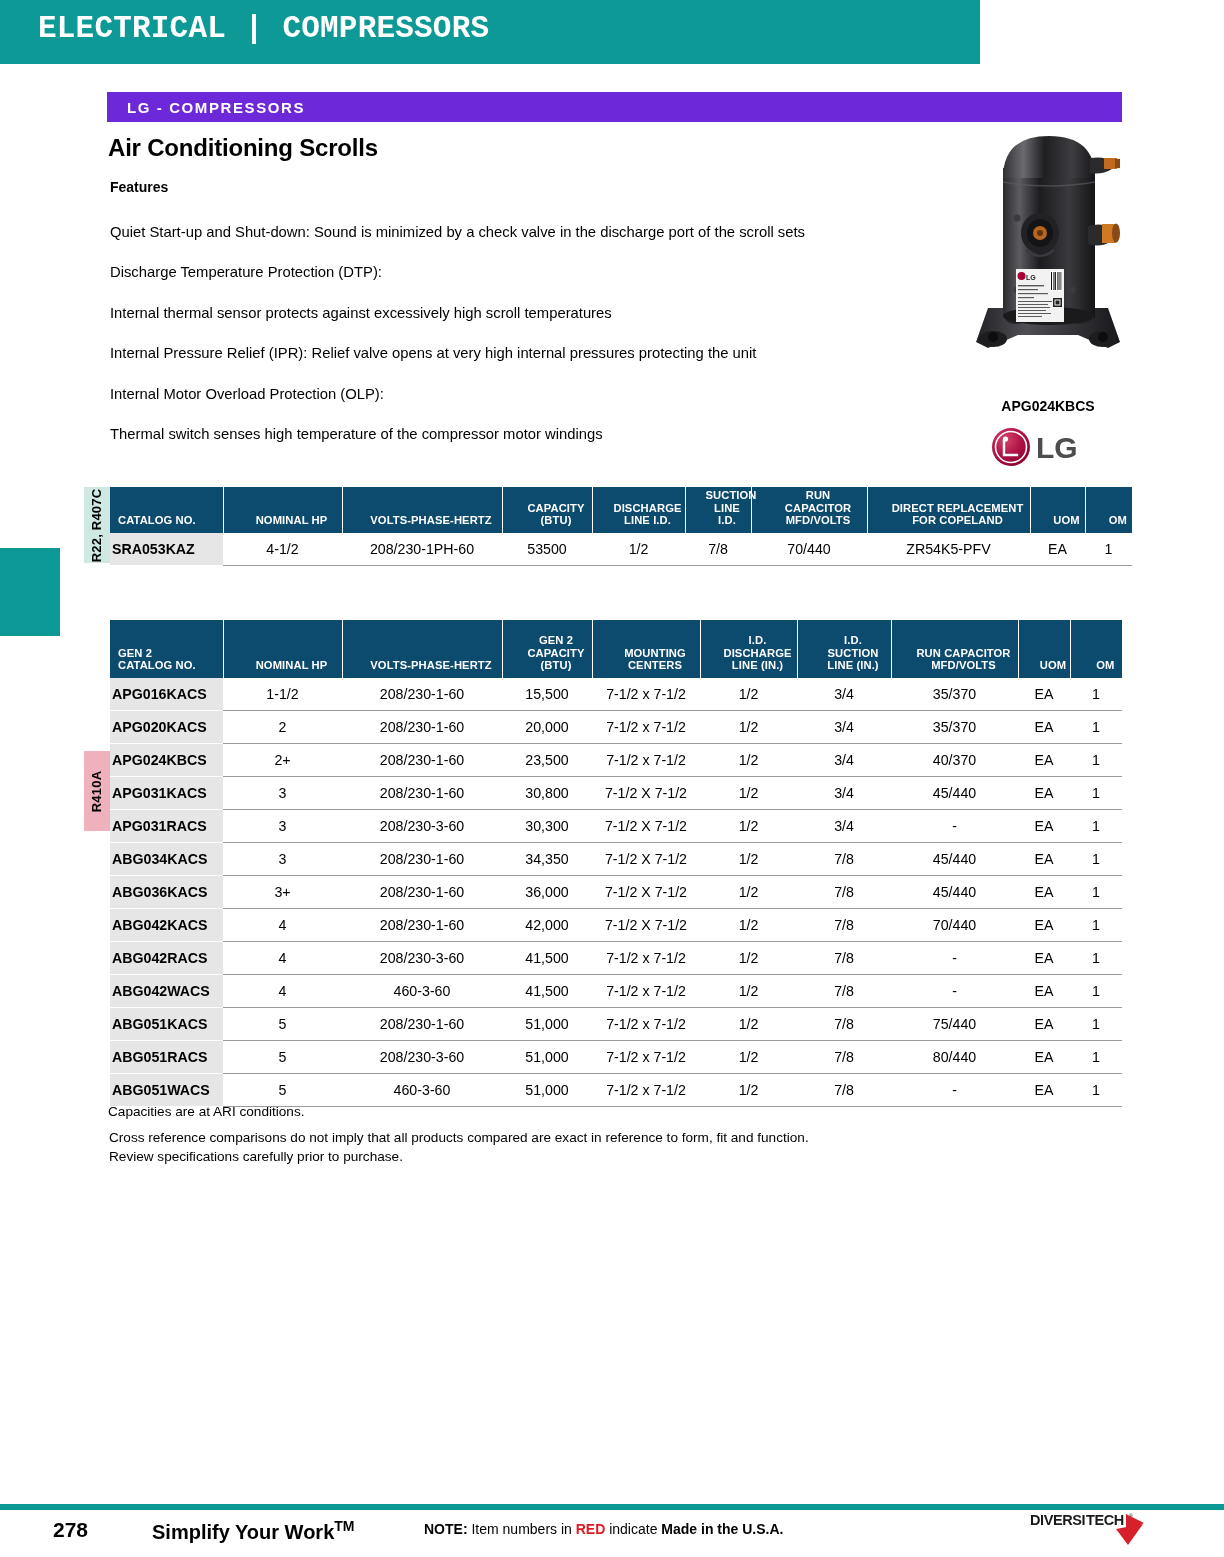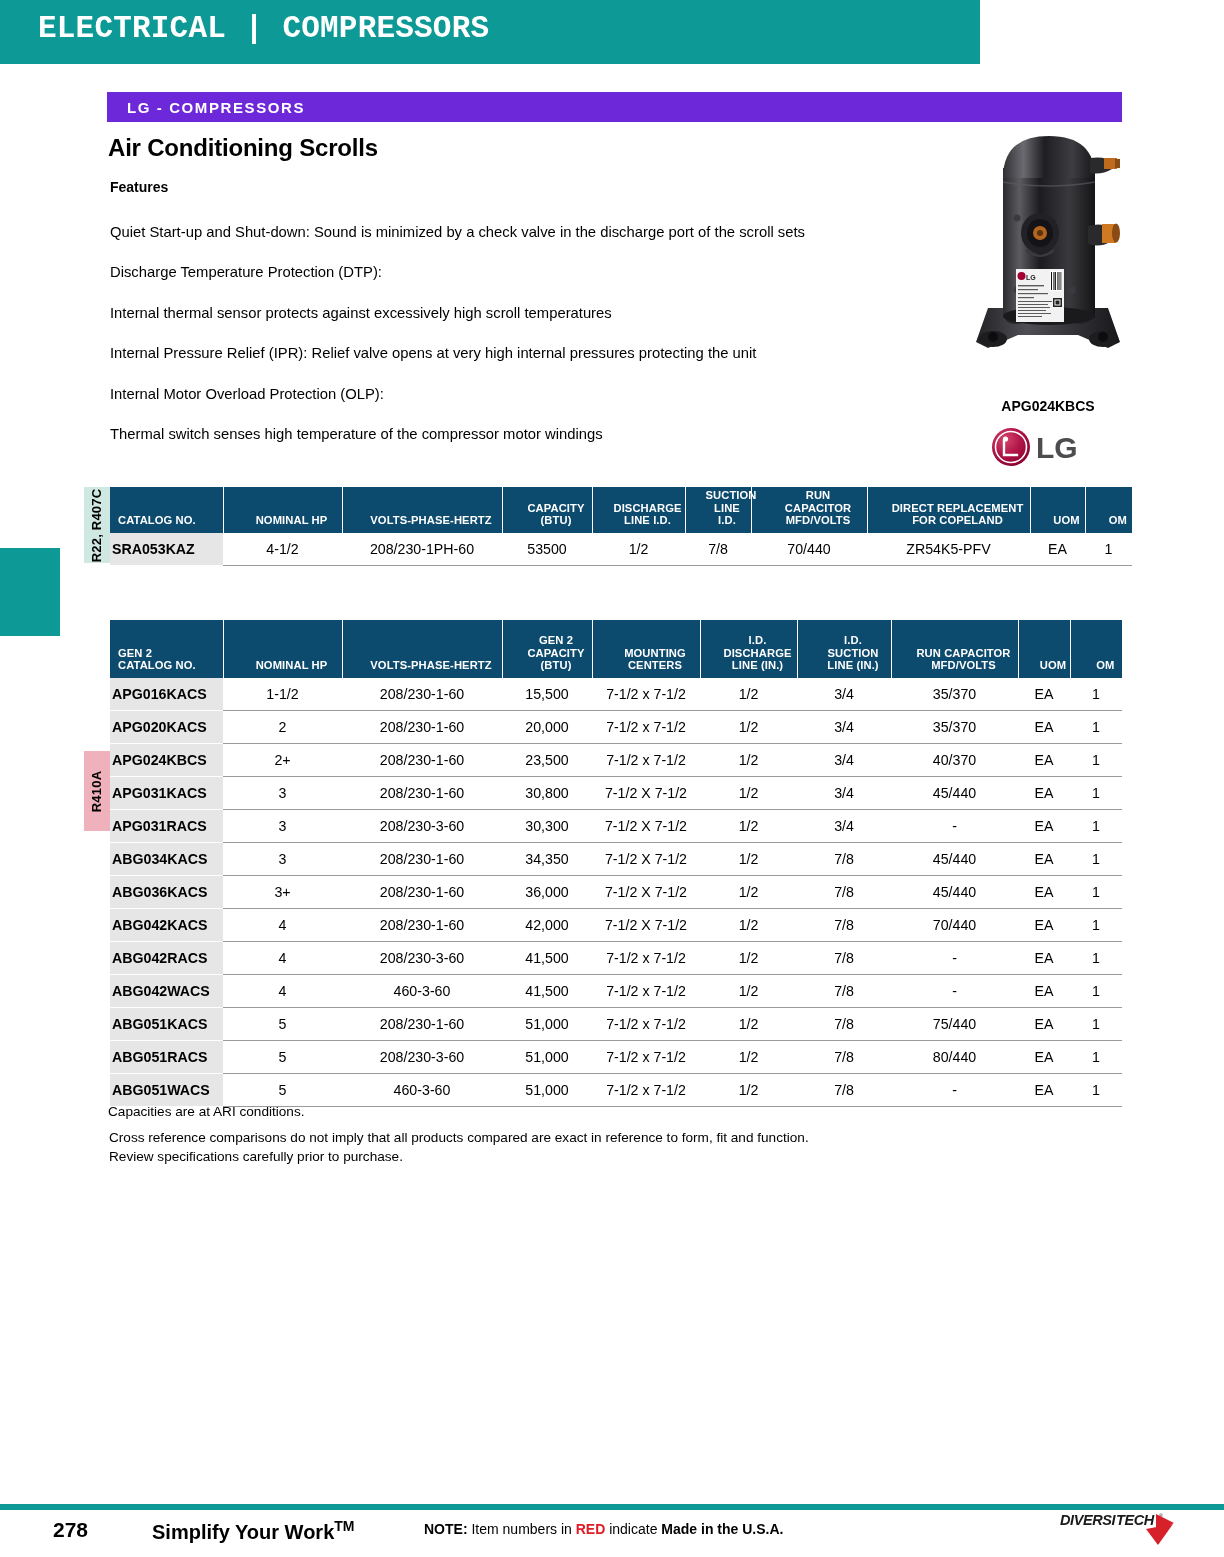--- a/index.html
+++ b/index.html
@@ -233,25 +233,24 @@
   .footer-note {
     position: absolute;
     left: 424px;
     top: 1521px;
     font-size: 14px;
   }
   .footer-note b { font-weight: bold; }
   .footer-note .red { color: #e01b24; font-weight: bold; }
   .footer-logo {
     position: absolute;
-    left: 1060px;
+    left: 1030px;
     top: 1511px;
     width: 130px;
     height: 34px;
-    font-style: italic;
   }
 </style>
 </head>
 <body>
 
 <div class="top-band">
   <div class="top-band-title">ELECTRICAL | COMPRESSORS</div>
 </div>
 
 <div class="cat-band">

